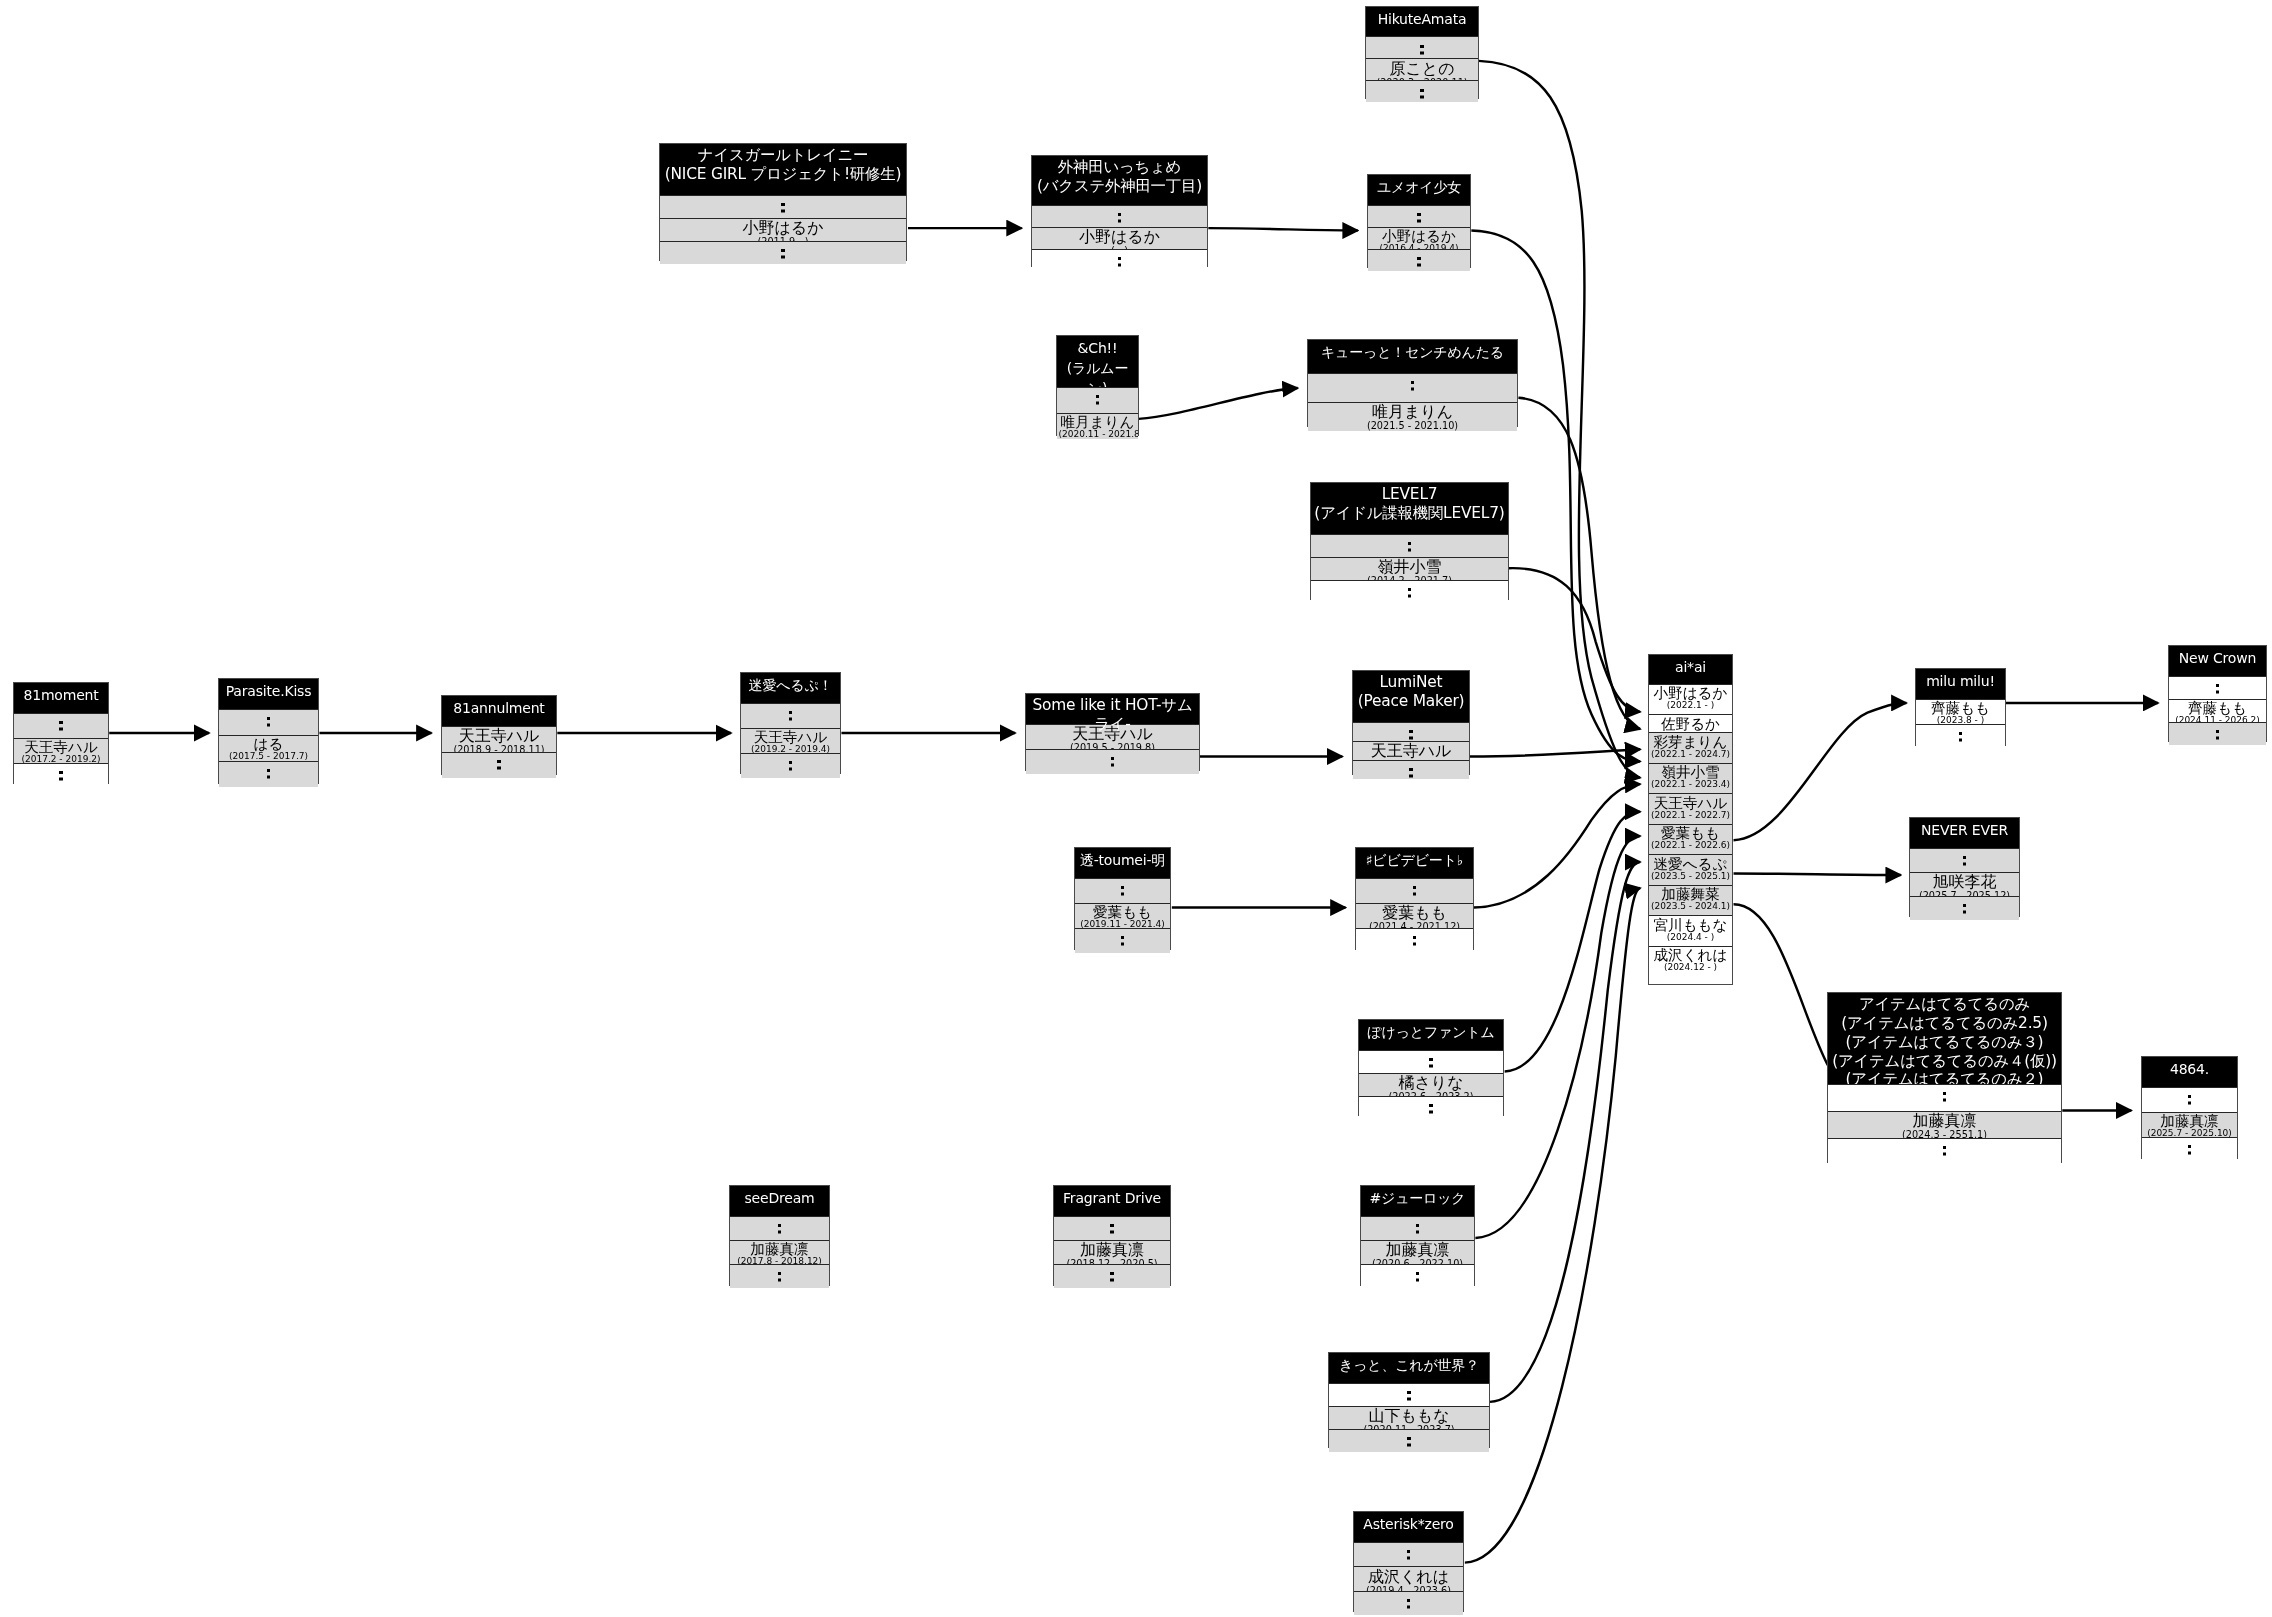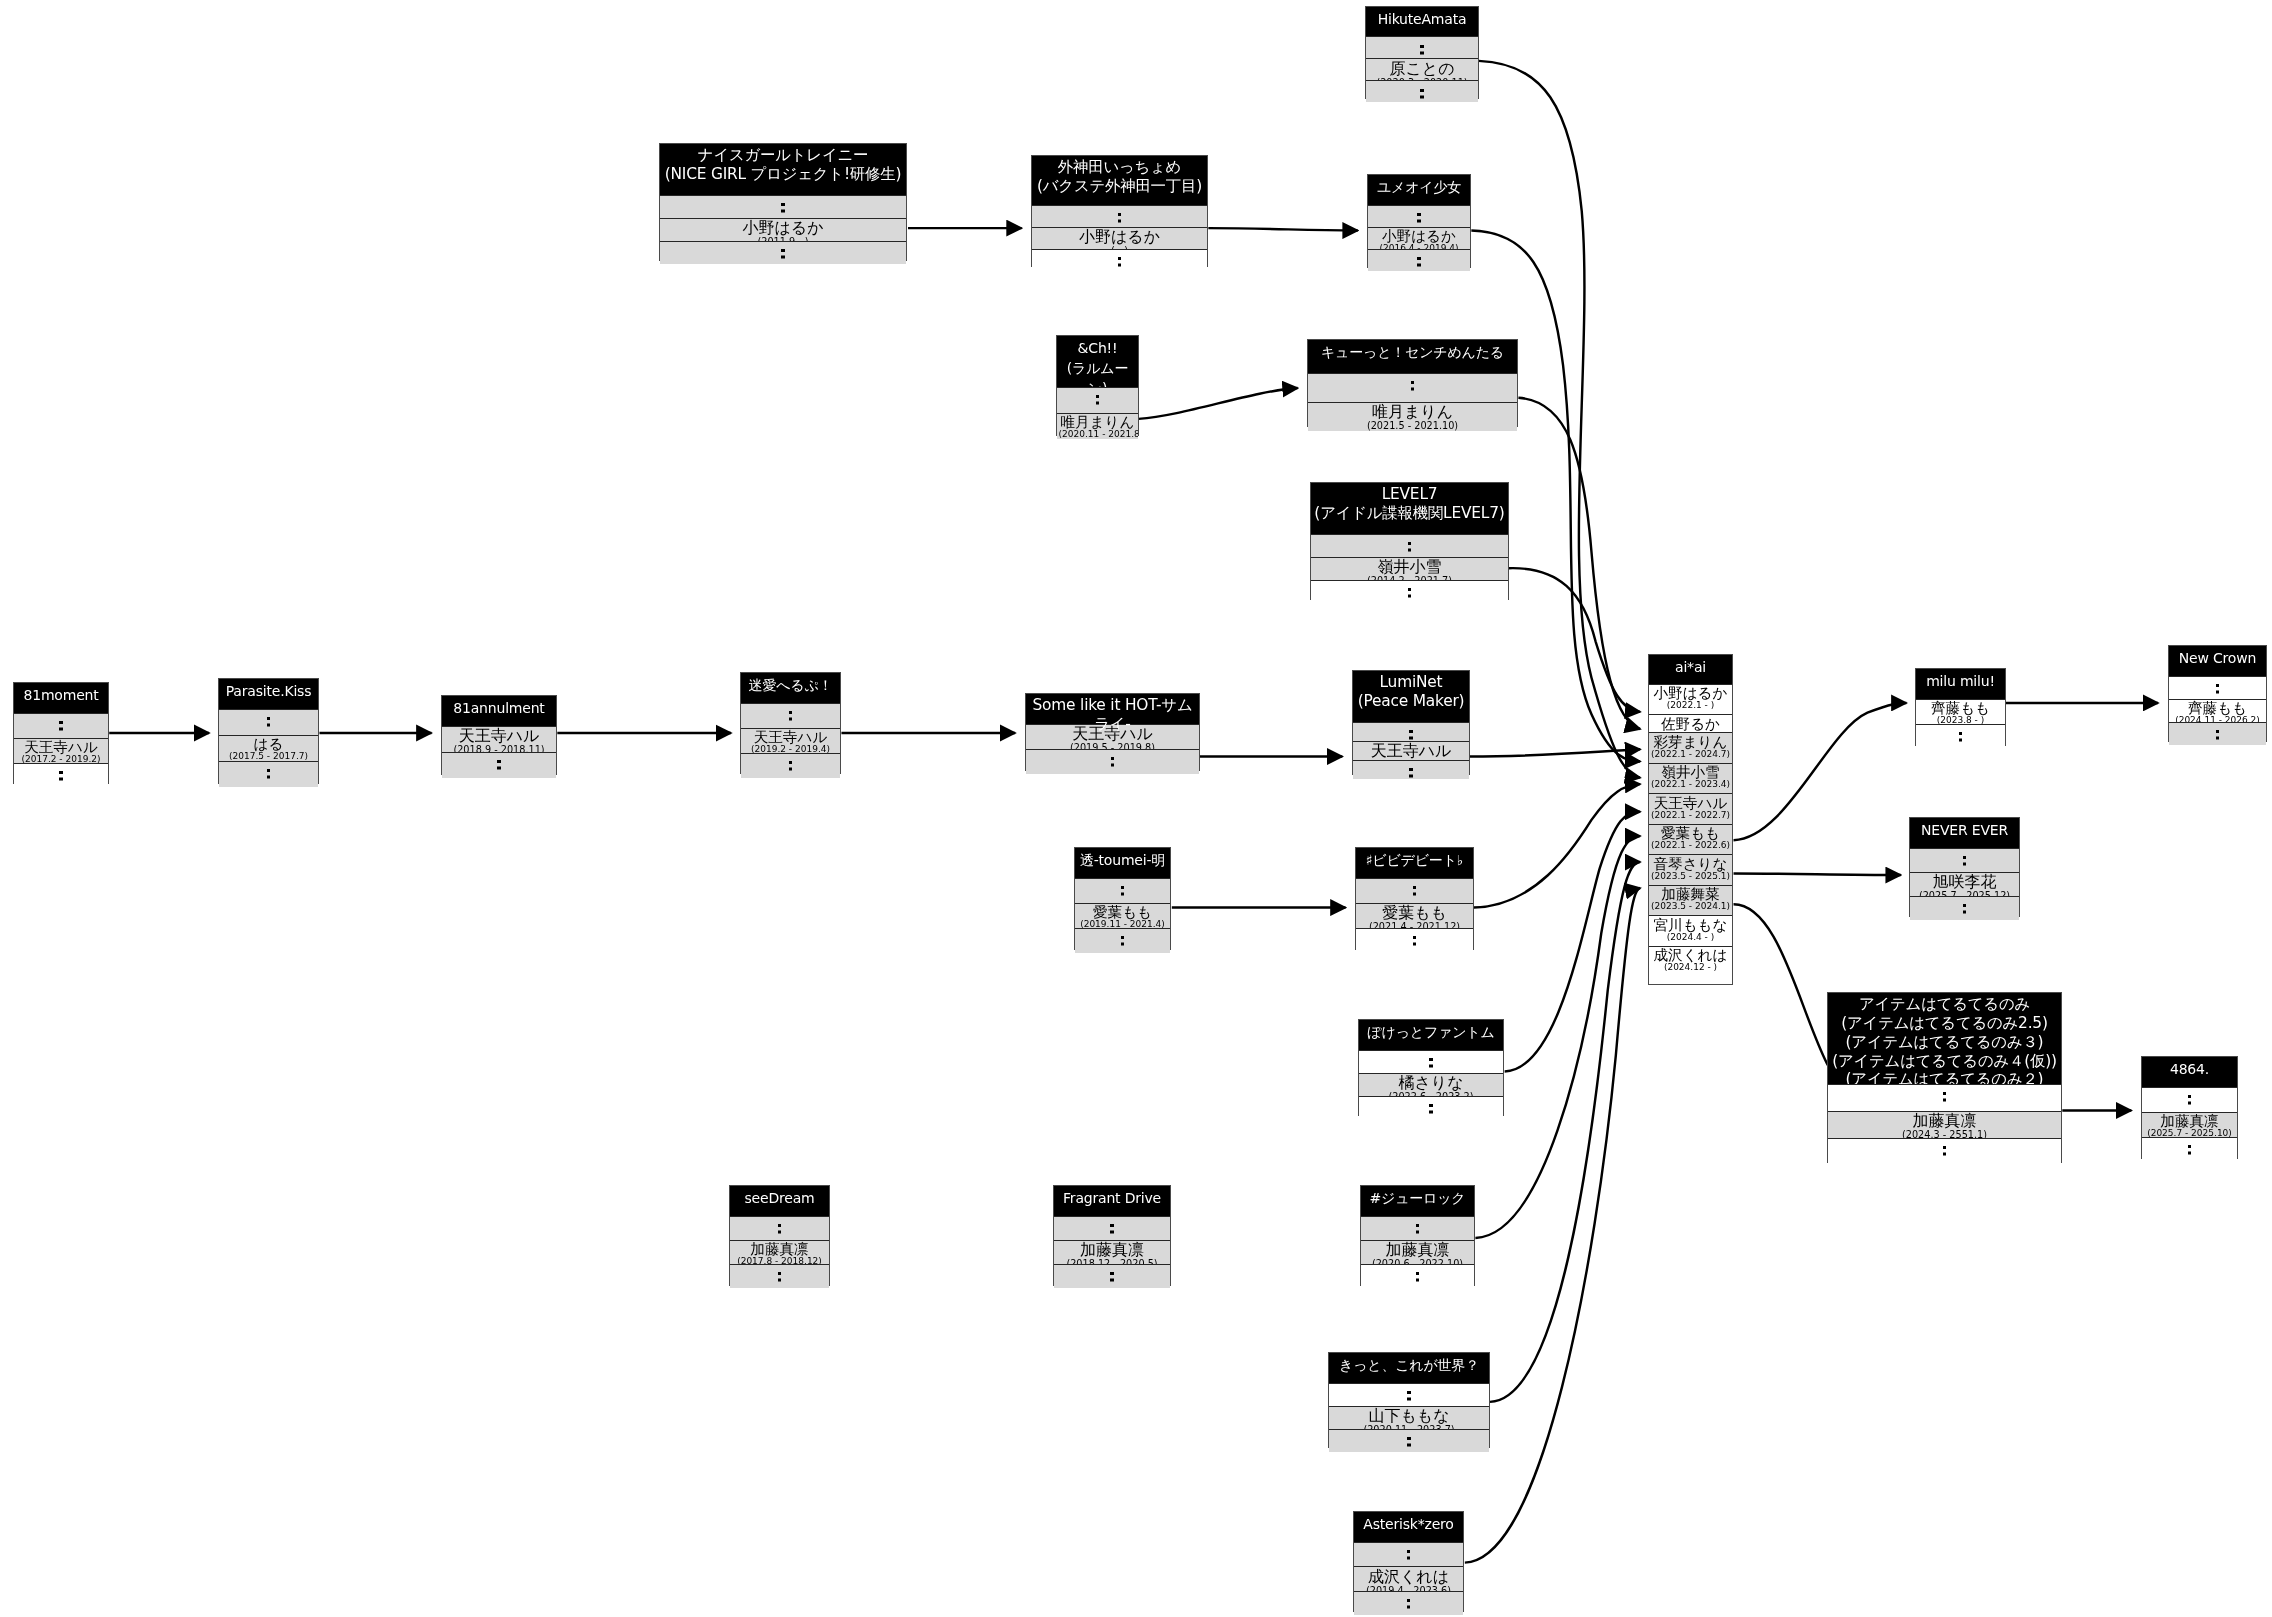--- a/index.html
+++ b/index.html
@@ -280,21 +280,21 @@
         </div>
         <div class="row member shade" style="height: 30.5px;">
           <div class="m-name">天王寺ハル</div>
           <div class="m-date">(2022.1 - 2022.7)</div>
         </div>
         <div class="row member shade" style="height: 30.5px;">
           <div class="m-name">愛葉もも</div>
           <div class="m-date">(2022.1 - 2022.6)</div>
         </div>
         <div class="row member shade" style="height: 30.5px;">
-          <div class="m-name">音琴さりな</div>
+          <div class="m-name">迷愛へるぷ</div>
           <div class="m-date">(2023.5 - 2025.1)</div>
         </div>
         <div class="row member shade" style="height: 30.5px;">
           <div class="m-name">加藤舞菜</div>
           <div class="m-date">(2023.5 - 2024.1)</div>
         </div>
         <div class="row member plain" style="height: 30.5px;">
           <div class="m-name">宮川ももな</div>
           <div class="m-date">(2024.4 - )</div>
         </div>

